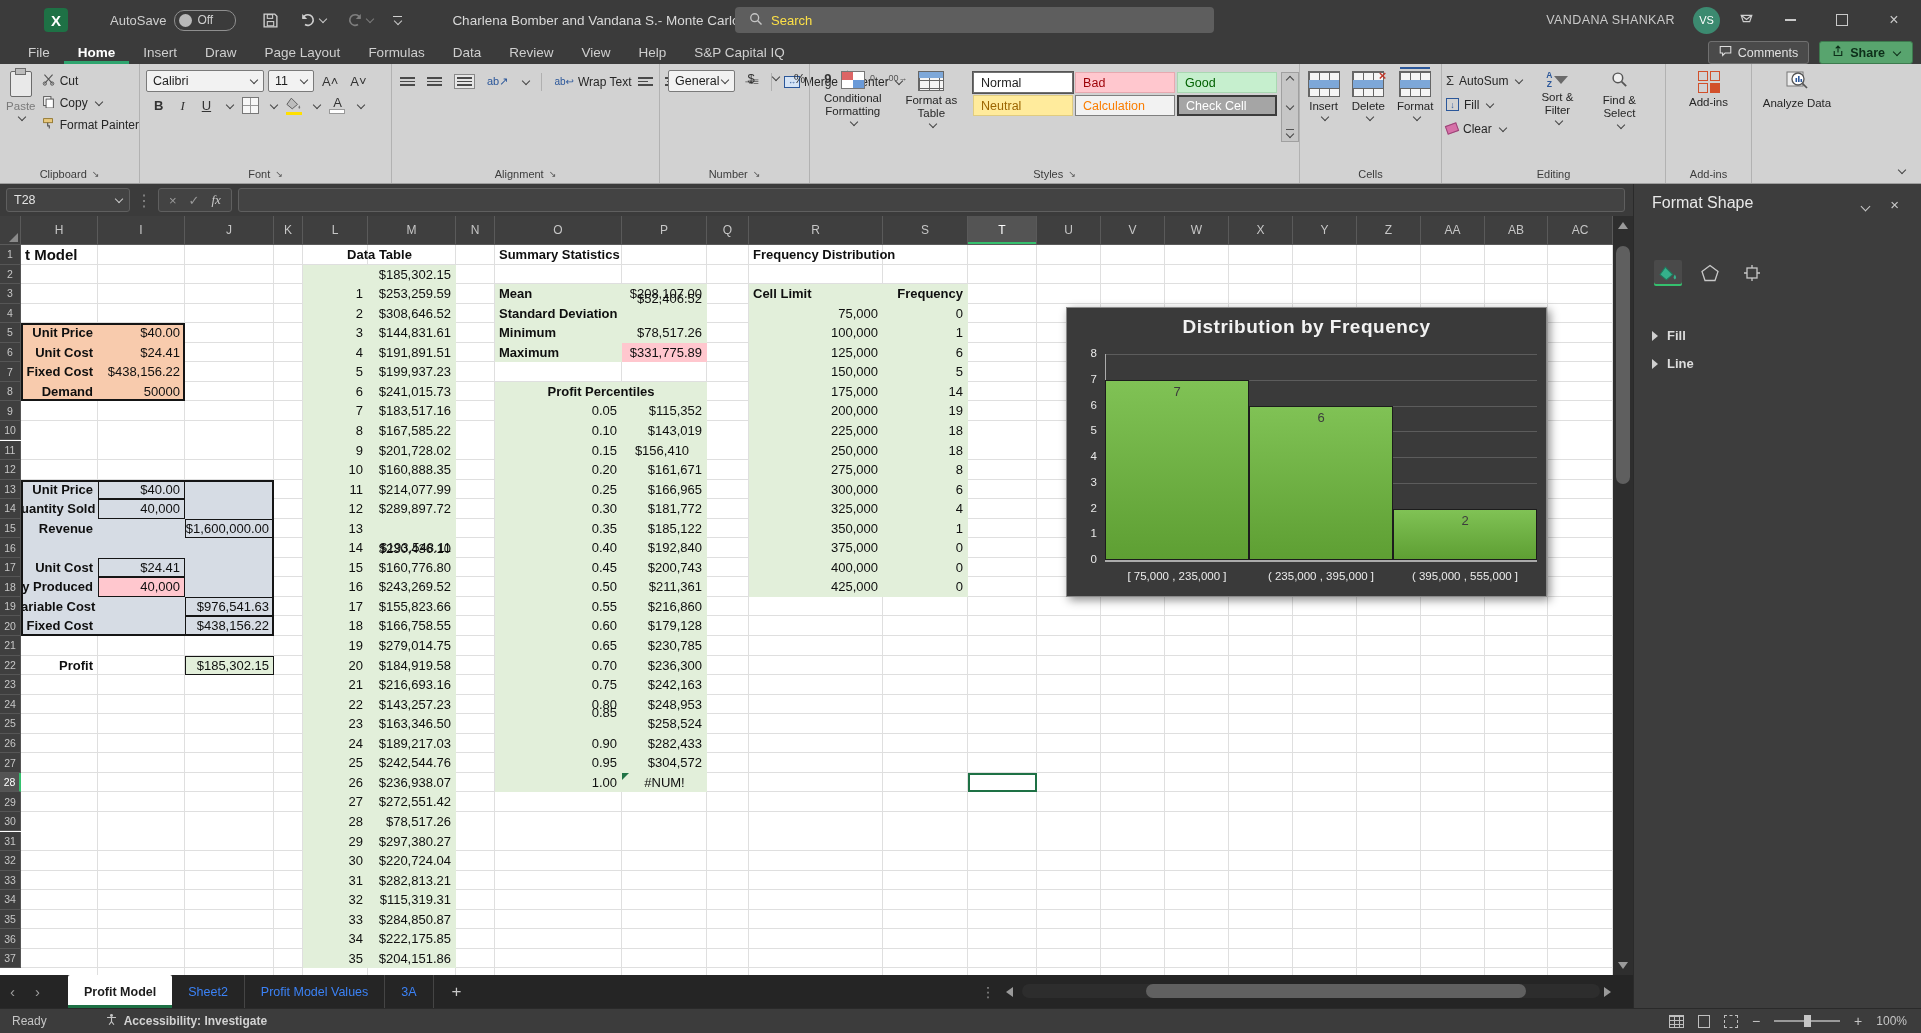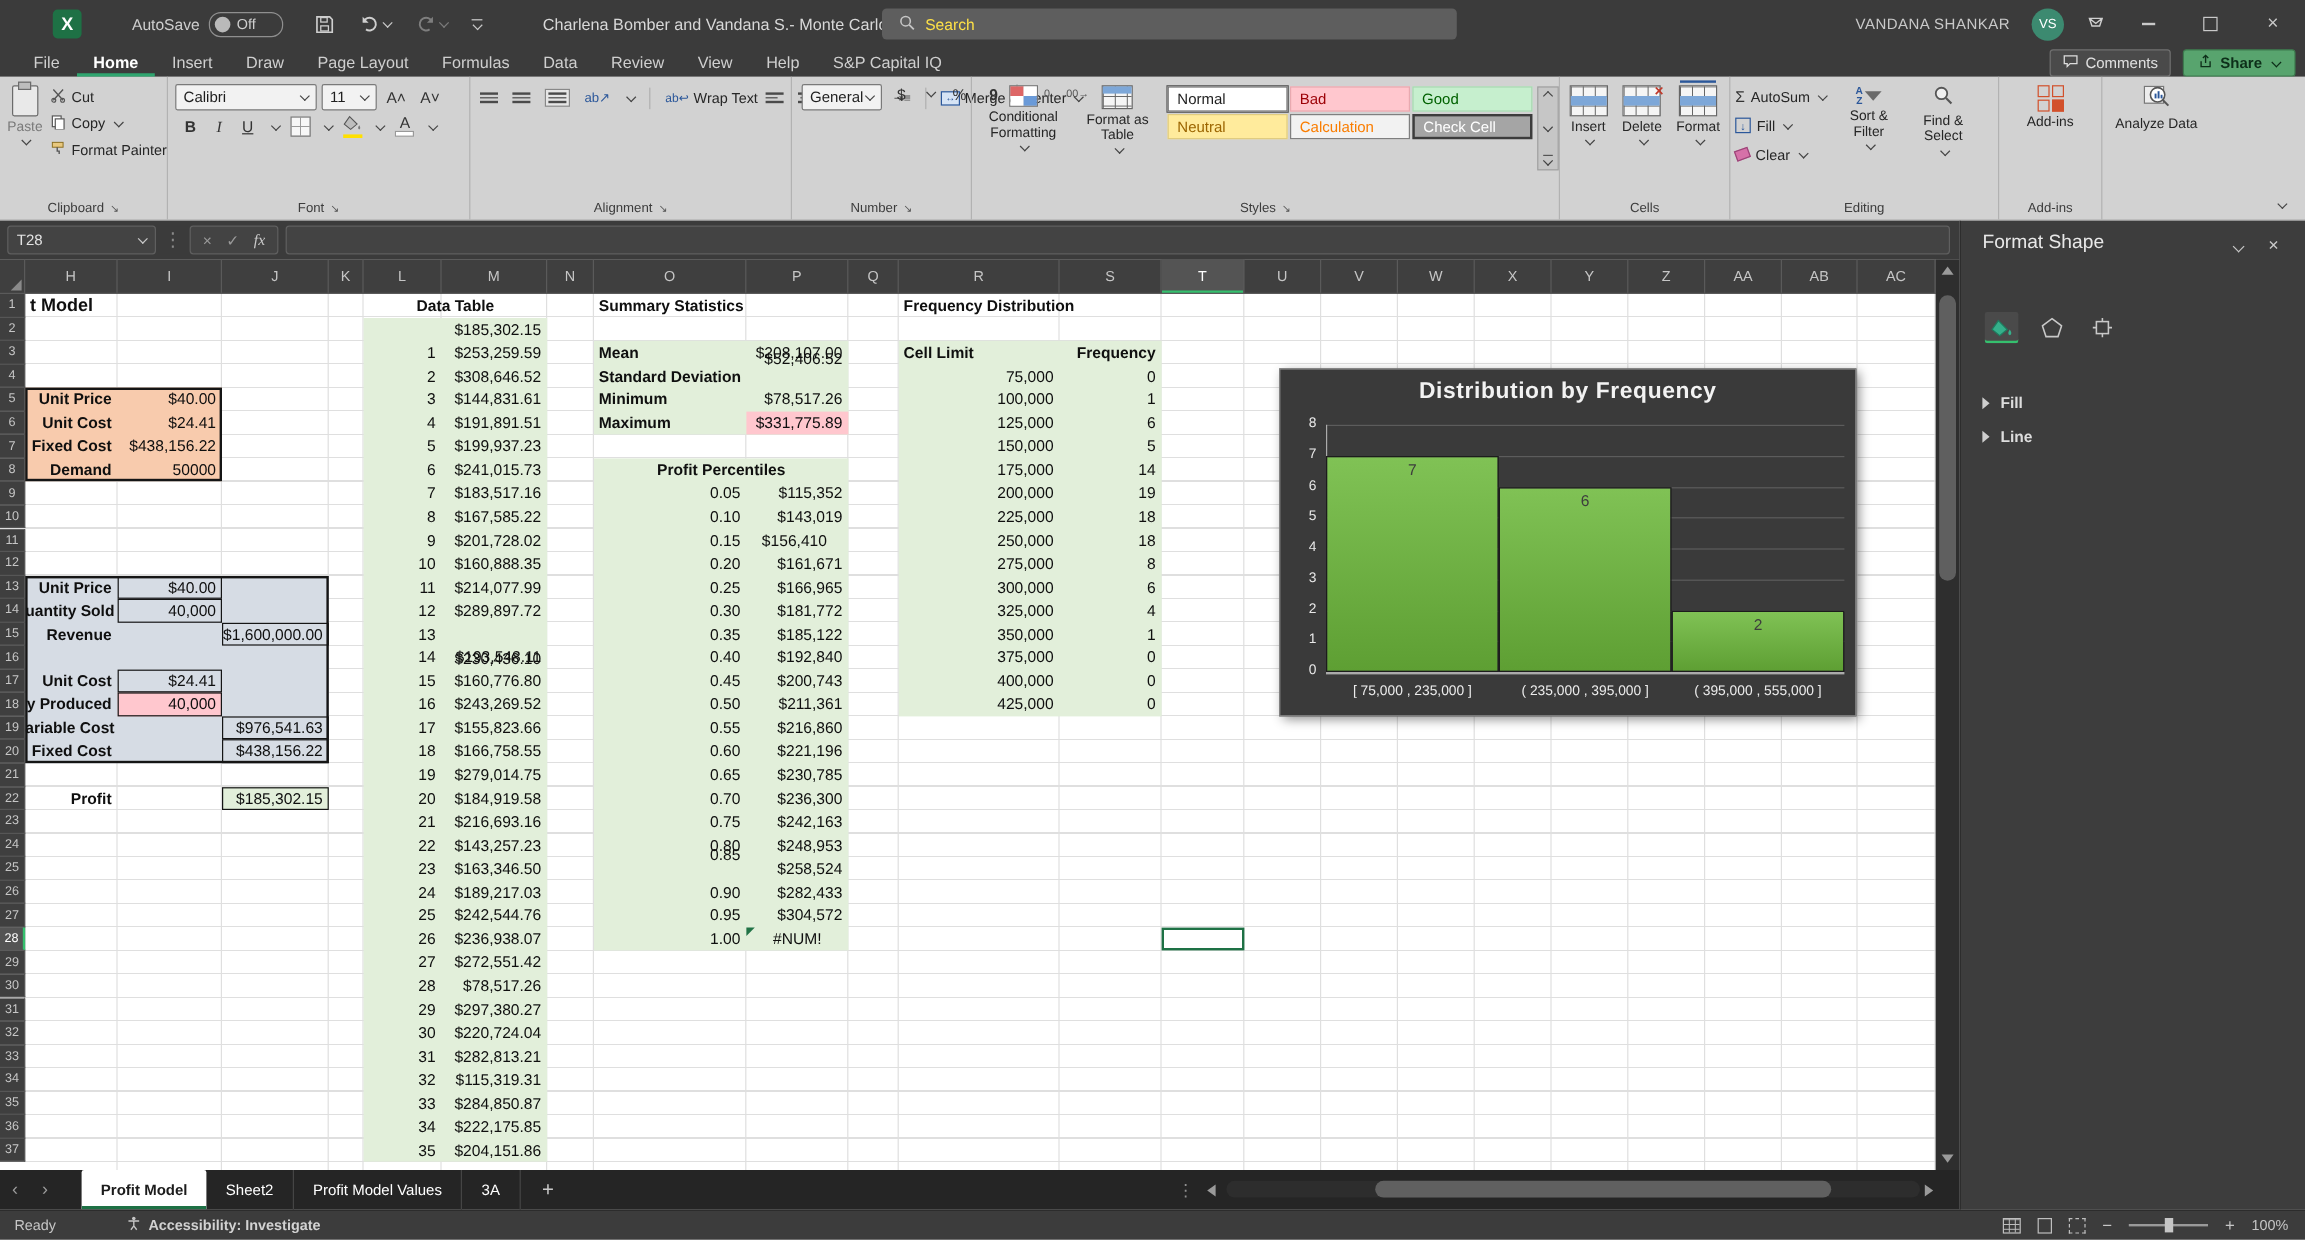--- a/index.html
+++ b/index.html
@@ -93,21 +93,21 @@
   .panel-title{position:absolute;left:18px;top:10px;font-size:16px;color:#E8E8E8;}
   .panel-x{position:absolute;top:12px;color:#C9C9C9;font-size:15px;}
   .picon{position:absolute;top:76px;width:28px;height:26px;display:flex;align-items:center;justify-content:center;}
   .picon.sel{box-shadow:inset 0 -2px 0 #35C06E;background:#4a4a4a;border-radius:2px;}
   .psec{position:absolute;left:18px;display:flex;align-items:center;gap:9px;font-size:13px;font-weight:bold;color:#DDD;}
   .tri-r{width:0;height:0;border-top:5px solid transparent;border-bottom:5px solid transparent;border-left:6px solid #CFCFCF;}
   
   .bottombar{position:absolute;left:0;top:975px;width:1633px;height:33px;background:#252525;display:flex;align-items:center;color:#C9C9C9;}
   .shnav{font-size:15px;color:#9E9E9E;padding:0 10px;}
   .sheettabs{display:flex;align-items:stretch;height:33px;margin-left:18px;}
-  .stab{display:flex;align-items:center;padding:0 16px;font-size:12.5px;color:#ffffff;border-right:1px solid #454545;white-space:nowrap;}
+  .stab{display:flex;align-items:center;padding:0 16px;font-size:12.5px;color:#3b82f6;border-right:1px solid #454545;white-space:nowrap;}
   .stab.active{background:#fff;color:#1c1c1c;font-weight:bold;box-shadow:inset 0 -3px 0 #1E7145;border-right:none;border-radius:2px 2px 0 0;}
   .addsheet{font-size:17px;color:#C9C9C9;padding:0 18px;}
   .hdots{position:absolute;left:981px;color:#8f8f8f;font-size:14px;}
   .tri-l{width:0;height:0;border-top:5px solid transparent;border-bottom:5px solid transparent;border-right:7px solid #9a9a9a;position:absolute;left:1006px;top:12px;}
   .tri-rr{width:0;height:0;border-top:5px solid transparent;border-bottom:5px solid transparent;border-left:7px solid #9a9a9a;position:absolute;left:1604px;top:12px;}
   .htrack{position:absolute;left:1022px;top:9px;width:578px;height:14px;background:#2D2D2D;border-radius:7px;}
   .hthumb{position:absolute;left:124px;top:0;width:380px;height:14px;background:#606060;border-radius:7px;}
   .statusbar{position:absolute;left:0;top:1008px;width:1921px;height:25px;background:#3C3C3C;border-top:1px solid #2A2A2A;display:flex;align-items:center;color:#C6C6C6;font-size:12px;box-sizing:border-box;}
   .sb-right{position:absolute;right:8px;display:flex;align-items:center;gap:14px;}
   .vicon{width:15px;height:13px;border:1px solid #BFBFBF;box-sizing:border-box;}
@@ -800,21 +800,21 @@
       <div class="cellt" style="left: 622px; top: 273.7px; width: 85px; height: 19.55px; line-height: 19.55px; text-align: right; padding-right: 5px;">$185,122</div>
       <div class="cellt" style="left: 495px; top: 293.25px; width: 127px; height: 19.55px; line-height: 19.55px; text-align: right; padding-right: 5px;">0.40</div>
       <div class="cellt" style="left: 622px; top: 293.25px; width: 85px; height: 19.55px; line-height: 19.55px; text-align: right; padding-right: 5px;">$192,840</div>
       <div class="cellt" style="left: 495px; top: 312.8px; width: 127px; height: 19.55px; line-height: 19.55px; text-align: right; padding-right: 5px;">0.45</div>
       <div class="cellt" style="left: 622px; top: 312.8px; width: 85px; height: 19.55px; line-height: 19.55px; text-align: right; padding-right: 5px;">$200,743</div>
       <div class="cellt" style="left: 495px; top: 332.35px; width: 127px; height: 19.55px; line-height: 19.55px; text-align: right; padding-right: 5px;">0.50</div>
       <div class="cellt" style="left: 622px; top: 332.35px; width: 85px; height: 19.55px; line-height: 19.55px; text-align: right; padding-right: 5px;">$211,361</div>
       <div class="cellt" style="left: 495px; top: 351.9px; width: 127px; height: 19.55px; line-height: 19.55px; text-align: right; padding-right: 5px;">0.55</div>
       <div class="cellt" style="left: 622px; top: 351.9px; width: 85px; height: 19.55px; line-height: 19.55px; text-align: right; padding-right: 5px;">$216,860</div>
       <div class="cellt" style="left: 495px; top: 371.45px; width: 127px; height: 19.55px; line-height: 19.55px; text-align: right; padding-right: 5px;">0.60</div>
-      <div class="cellt" style="left: 622px; top: 371.45px; width: 85px; height: 19.55px; line-height: 19.55px; text-align: right; padding-right: 5px;">$221,196</div>
+      <div class="cellt" style="left: 622px; top: 371.45px; width: 85px; height: 19.55px; line-height: 19.55px; text-align: right; padding-right: 5px;">$179,128</div>
       <div class="cellt" style="left: 495px; top: 391px; width: 127px; height: 19.55px; line-height: 19.55px; text-align: right; padding-right: 5px;">0.65</div>
       <div class="cellt" style="left: 622px; top: 391px; width: 85px; height: 19.55px; line-height: 19.55px; text-align: right; padding-right: 5px;">$230,785</div>
       <div class="cellt" style="left: 495px; top: 410.55px; width: 127px; height: 19.55px; line-height: 19.55px; text-align: right; padding-right: 5px;">0.70</div>
       <div class="cellt" style="left: 622px; top: 410.55px; width: 85px; height: 19.55px; line-height: 19.55px; text-align: right; padding-right: 5px;">$236,300</div>
       <div class="cellt" style="left: 495px; top: 430.1px; width: 127px; height: 19.55px; line-height: 19.55px; text-align: right; padding-right: 5px;">0.75</div>
       <div class="cellt" style="left: 622px; top: 430.1px; width: 85px; height: 19.55px; line-height: 19.55px; text-align: right; padding-right: 5px;">$242,163</div>
       <div class="cellt" style="left: 495px; top: 449.65px; width: 127px; height: 19.55px; line-height: 19.55px; text-align: right; padding-right: 5px;">0.80</div>
       <div class="cellt" style="left: 622px; top: 449.65px; width: 85px; height: 19.55px; line-height: 19.55px; text-align: right; padding-right: 5px;">$248,953</div>
       <div class="cellt" style="left: 495px; top: 458px; width: 127px; height: 19.55px; line-height: 19.55px; text-align: right; padding-right: 5px;">0.85</div>
       <div class="cellt" style="left: 622px; top: 469.2px; width: 85px; height: 19.55px; line-height: 19.55px; text-align: right; padding-right: 5px;">$258,524</div>

